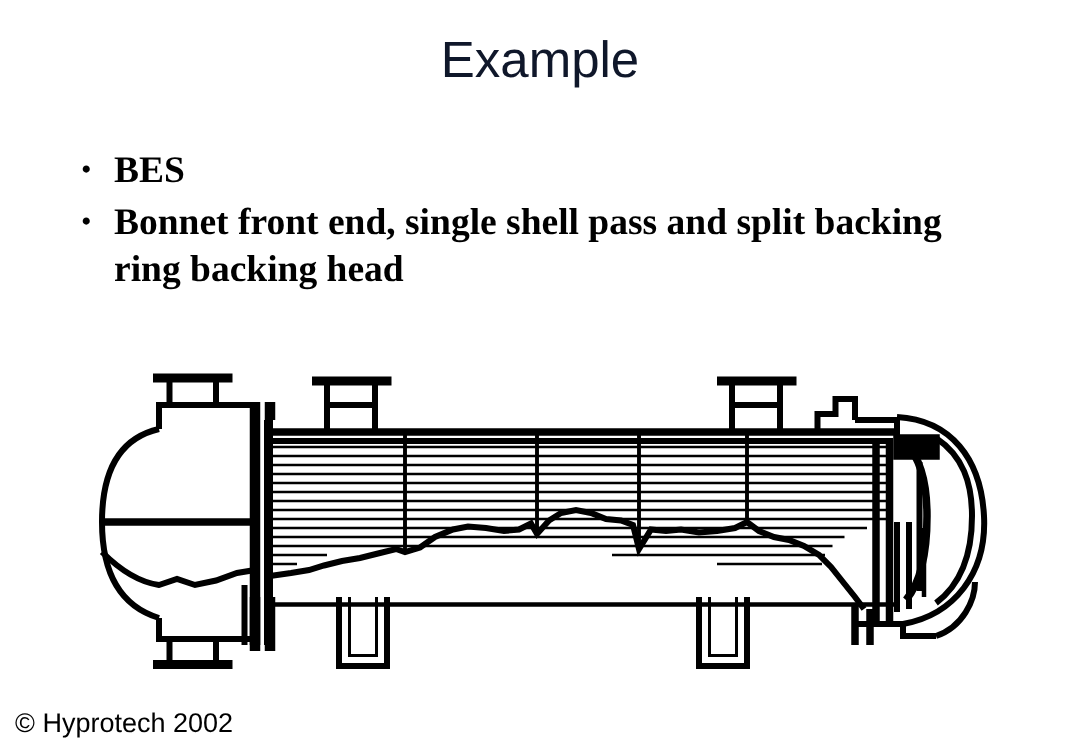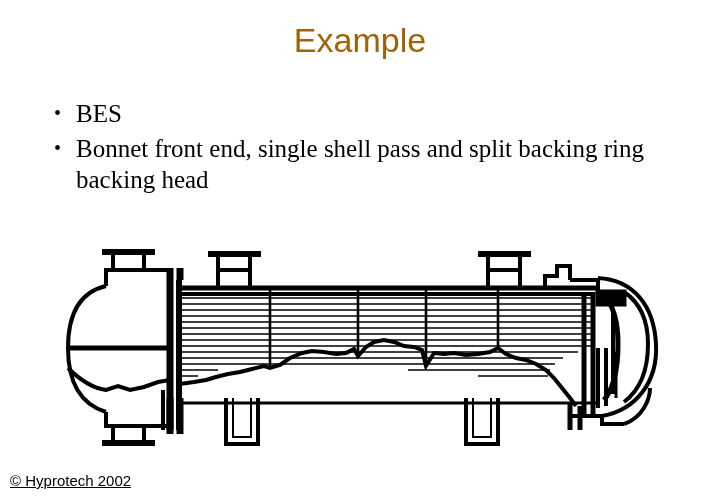--- a/index.html
+++ b/index.html
@@ -21,21 +21,21 @@
   }
   #slide-title {
     position: absolute;
     top: 20px;
     left: 0;
     width: 720px;
     text-align: center;
     font-family: "Liberation Sans", sans-serif;
     font-size: 34px;
     font-weight: 400;
-    color: #a16207;
+    color: #0f172a;
     letter-spacing: 0px;
     line-height: 40px;
   }
   #bullet-list {
     position: absolute;
     top: 98px;
     left: 54px;
     width: 620px;
     margin: 0;
     padding: 0;
@@ -52,41 +52,41 @@
   }
   .bullet-dot {
     width: 22px;
     flex: 0 0 22px;
     text-align: left;
     font-size: 20px;
     line-height: 31px;
   }
   .bullet-text {
     flex: 1 1 auto;
+    font-weight: bold;
   }
   #figure-wrap {
     position: absolute;
     left: 58px;
     top: 248px;
     width: 610px;
     height: 204px;
   }
   #figure-wrap svg {
     display: block;
     width: 610px;
     height: 204px;
   }
   #copyright {
     position: absolute;
     left: 10px;
     top: 472px;
     font-family: "Liberation Sans", sans-serif;
-    font-size: 15px;
+    font-size: 18px;
     color: #000000;
-    text-decoration: underline;
   }
 </style>
 </head>
 <body>
 
 <div class="slide">
 
   <div id="slide-title">Example</div>
 
   <ul id="bullet-list">

